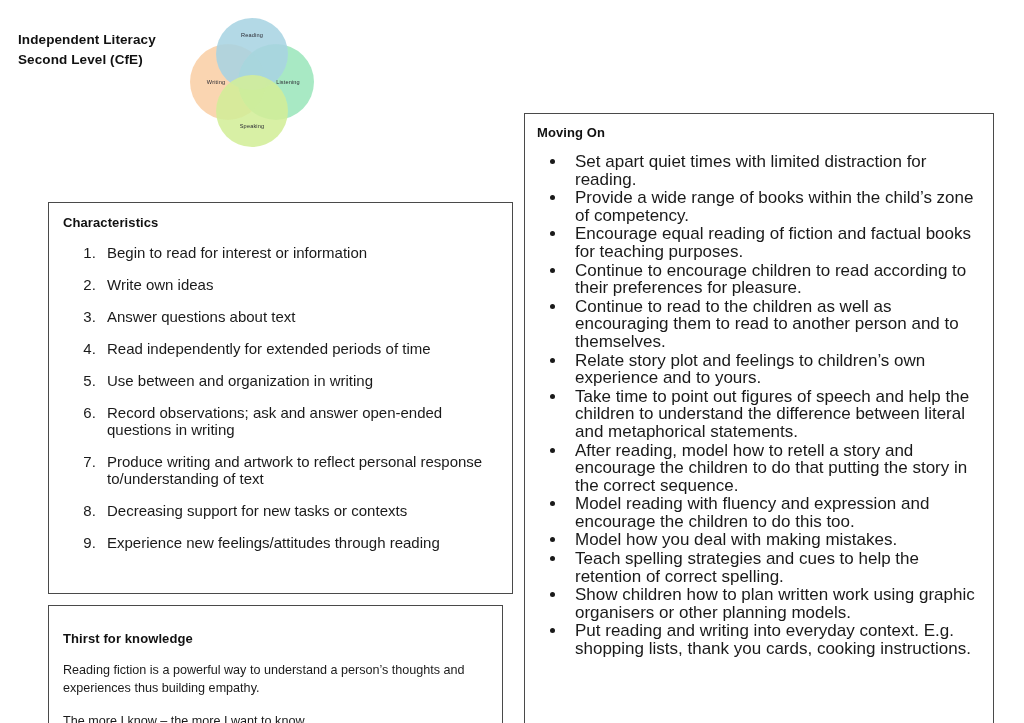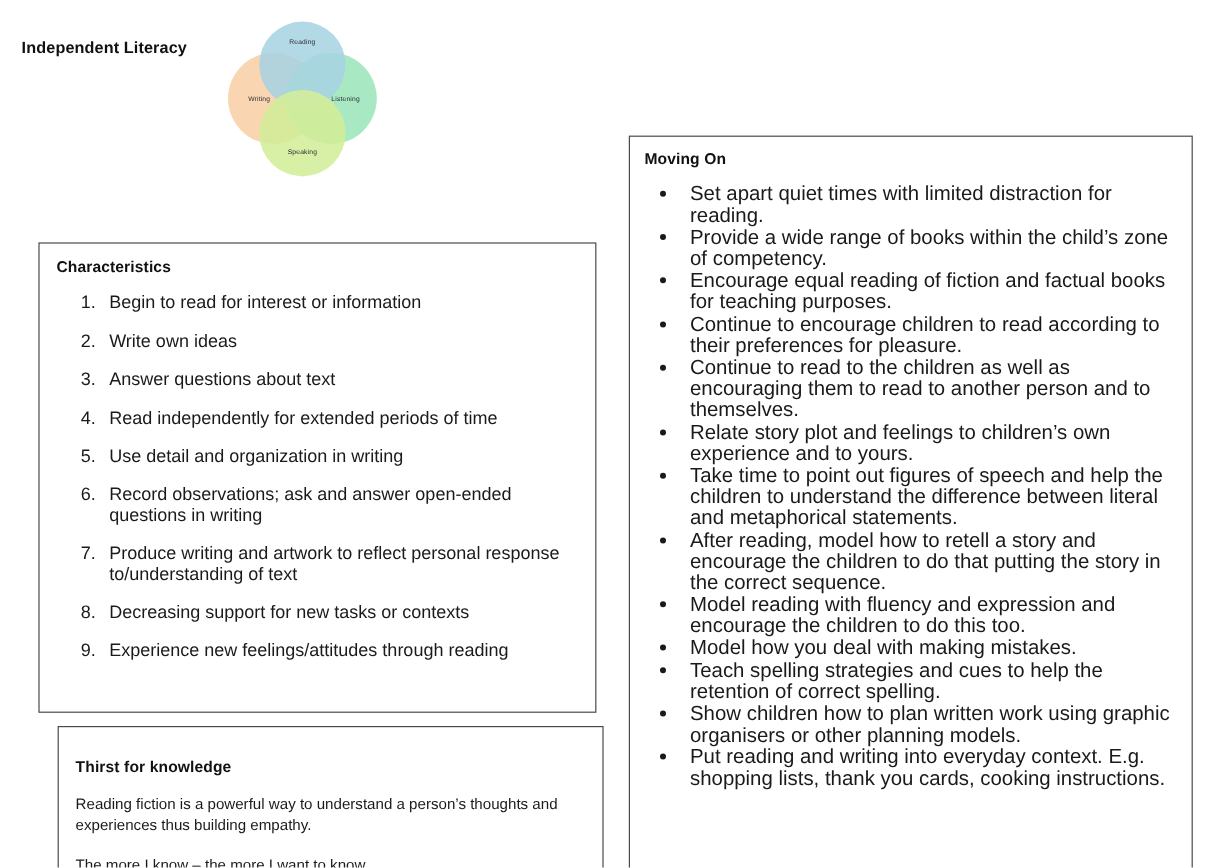--- a/index.html
+++ b/index.html
@@ -63,21 +63,21 @@
   }
   .panel-heading {
     font-size: 13px;
     font-weight: bold;
     color: #111111;
     letter-spacing: 0.1px;
   }
 
   
   #characteristics-panel {
-    left: 32px;
+    left: 48px;
     top: 162px;
     width: 465px;
     height: 392px;
     padding: 12px 14px 10px 14px;
   }
   #characteristics-panel .panel-heading { margin-bottom: 14px; }
   ol.char-list {
     margin: 0;
     padding: 0 0 0 37px;
     list-style: decimal;
@@ -130,20 +130,21 @@
     color: #1a1a1a;
   }
 </style>
 </head>
 <body>
 
 <div id="header-area">
 
   <div id="page-title">
     <span class="title-line">Independent Literacy</span>
+    <span class="title-line">Second Level (CfE)</span>
   </div>
 
   <div id="venn-diagram">
     <svg width="148" height="145" viewBox="0 0 148 145" xmlns="http://www.w3.org/2000/svg">
       <g style="mix-blend-mode:multiply">
         <circle cx="50" cy="72" r="38" fill="#f9cfa6" fill-opacity="0.88"></circle>
         <circle cx="98" cy="72" r="38" fill="#9ce6bc" fill-opacity="0.88"></circle>
         <circle cx="74" cy="44" r="36" fill="#a9d4e2" fill-opacity="0.88"></circle>
         <circle cx="74" cy="101" r="36" fill="#d3ee99" fill-opacity="0.88"></circle>
       </g>
@@ -156,21 +157,21 @@
 
 </div>
 
 <section class="panel" id="characteristics-panel">
   <div class="panel-heading">Characteristics</div>
   <ol class="char-list">
     <li>Begin to read for interest or information</li>
     <li>Write own ideas</li>
     <li>Answer questions about text</li>
     <li>Read independently for extended periods of time</li>
-    <li>Use detail and organization in writing</li>
+    <li>Use between and organization in writing</li>
     <li>Record observations; ask and answer open-ended questions in writing</li>
     <li>Produce writing and artwork to reflect personal response to/understanding of text</li>
     <li>Decreasing support for new tasks or contexts</li>
     <li>Experience new feelings/attitudes through reading</li>
   </ol>
 </section>
 
 <section class="panel" id="thirst-panel">
   <div class="panel-heading">Thirst for knowledge</div>
   <p>Reading fiction is a powerful way to understand a person’s thoughts and experiences thus building empathy.</p>

